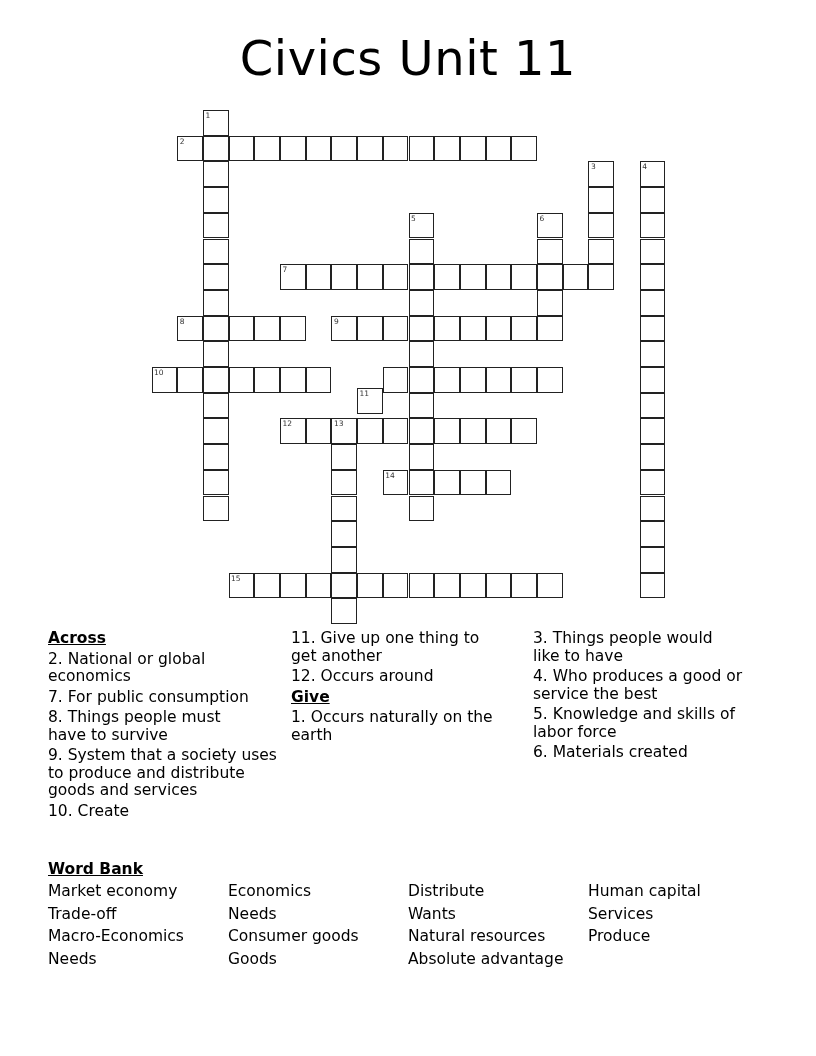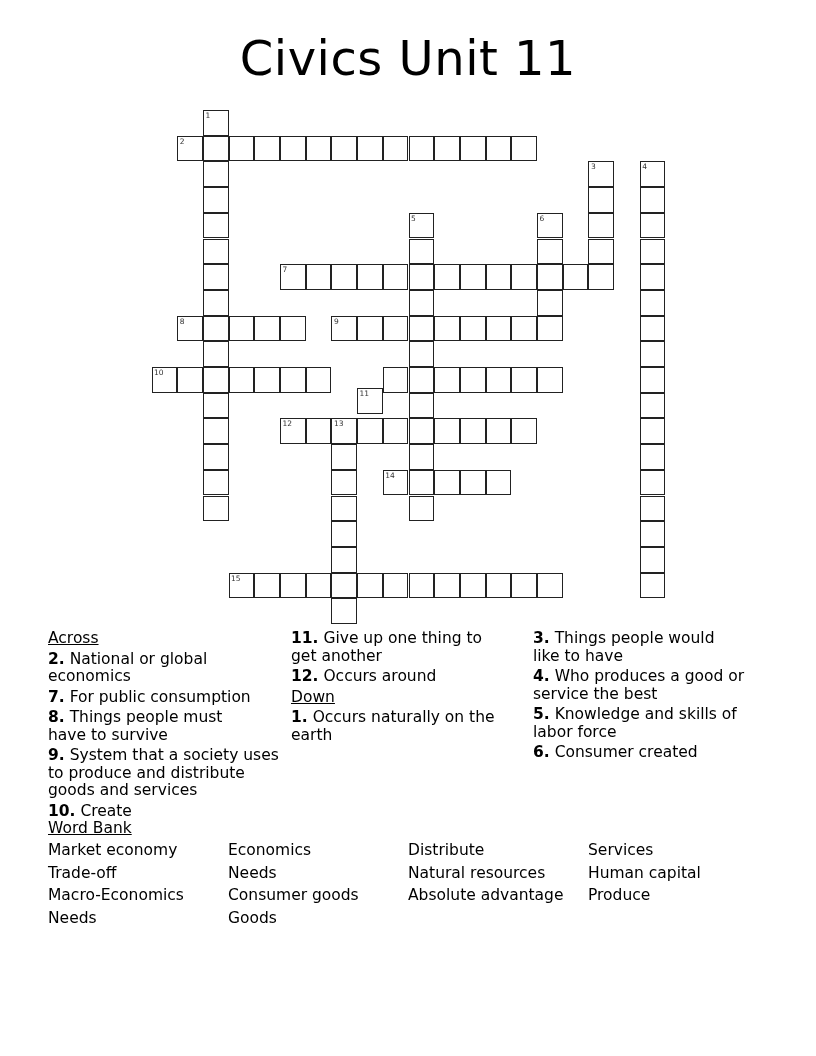--- a/index.html
+++ b/index.html
@@ -7,26 +7,26 @@
          font-family: "DejaVu Sans", sans-serif; color: #000; }
   .title { position: absolute; top: 30px; left: 0; width: 816px; text-align: center;
            font-size: 48px; font-weight: normal; letter-spacing: 0.5px; }
   #grid { position: absolute; left: 0; top: 0; width: 816px; height: 640px; }
   .cell { position: absolute; width: 25.7px; height: 25.7px; box-sizing: border-box;
           border: 1.6px solid #222; background: #fff; }
   .cell .num { position: absolute; top: 0px; left: 1.5px; font-size: 7.5px;
                line-height: 9px; color: #333; font-family: "DejaVu Sans", sans-serif; }
   .clues { position: absolute; font-size: 15.5px; line-height: 17.5px; }
   .clue { margin-bottom: 3px; }
-  .clue b { font-weight: bold; text-align: right; }
-  .hdr { font-weight: normal; text-decoration: underline; margin-bottom: 3px; }
+  .clue b { font-weight: normal; text-align: right; }
+  .hdr { font-weight: bold; text-decoration: underline; margin-bottom: 3px; }
   #col1 { left: 48px; top: 630px; width: 240px; }
   #col2 { left: 291px; top: 630px; width: 235px; }
   #col3 { left: 533px; top: 630px; width: 240px; }
-  #wordbank { position: absolute; left: 48px; top: 819px; width: 740px; font-size: 15.5px; }
+  #wordbank { position: absolute; left: 48px; top: 860px; width: 740px; font-size: 15.5px; }
   #wordbank .hdr { margin-bottom: 2px; line-height: 18px; }
   .wb-grid { display: grid; grid-template-columns: 180px 180px 180px 180px; }
   .wb-col div { line-height: 22.7px; }
 </style>
 </head>
 <body>
 
 <div class="title">Civics Unit 11</div>
 
 <div id="grid">
@@ -201,50 +201,51 @@
   <div class="clue"><b>2.</b> <span>National or global economics</span></div>
   <div class="clue"><b>7.</b> <span>For public consumption</span></div>
   <div class="clue" style="width:190px"><b>8.</b> <span>Things people must have to survive</span></div>
   <div class="clue" style="width:236px"><b>9.</b> <span>System that a society uses to produce and distribute goods and services</span></div>
   <div class="clue"><b>10.</b> <span>Create</span></div>
 </div>
 
 <div class="clues" id="col2">
   <div class="clue" style="width:205px"><b>11.</b> <span>Give up one thing to get another</span></div>
   <div class="clue"><b>12.</b> <span>Occurs around</span></div>
-  <div class="hdr">Down</div>
+  <div class="hdr">Give</div>
   <div class="clue" style="width:215px"><b>1.</b> <span>Occurs naturally on the earth</span></div>
 </div>
 
 <div class="clues" id="col3">
   <div class="clue" style="width:195px"><b>3.</b> <span>Things people would like to have</span></div>
   <div class="clue" style="width:222px"><b>4.</b> <span>Who produces a good or service the best</span></div>
   <div class="clue" style="width:216px"><b>5.</b> <span>Knowledge and skills of labor force</span></div>
-  <div class="clue"><b>6.</b> <span>Consumer created</span></div>
+  <div class="clue"><b>6.</b> <span>Materials created</span></div>
 </div>
 
 <div id="wordbank">
   <div class="hdr">Word Bank</div>
   <div class="wb-grid">
     <div class="wb-col">
       <div>Market economy</div>
       <div>Trade-off</div>
       <div>Macro-Economics</div>
       <div>Needs</div>
     </div>
     <div class="wb-col">
       <div>Economics</div>
       <div>Needs</div>
       <div>Consumer goods</div>
       <div>Goods</div>
     </div>
     <div class="wb-col">
       <div>Distribute</div>
+      <div>Wants</div>
       <div>Natural resources</div>
       <div>Absolute advantage</div>
     </div>
     <div class="wb-col">
+      <div>Human capital</div>
       <div>Services</div>
-      <div>Human capital</div>
       <div>Produce</div>
     </div>
   </div>
 </div>
 
 </body></html>

